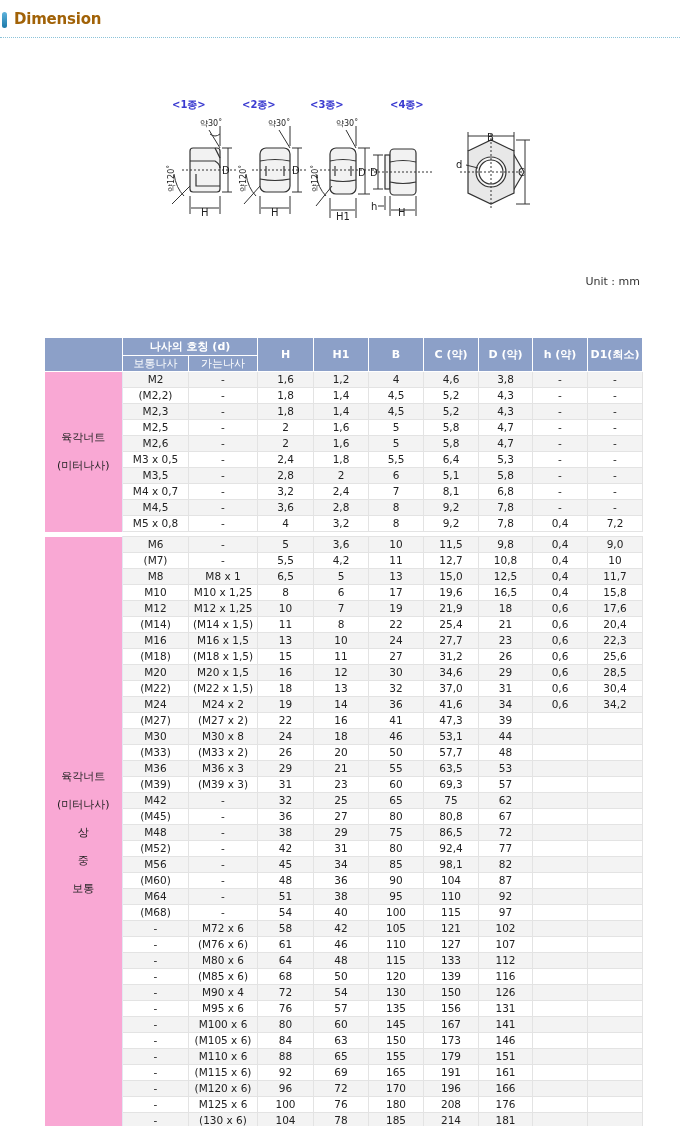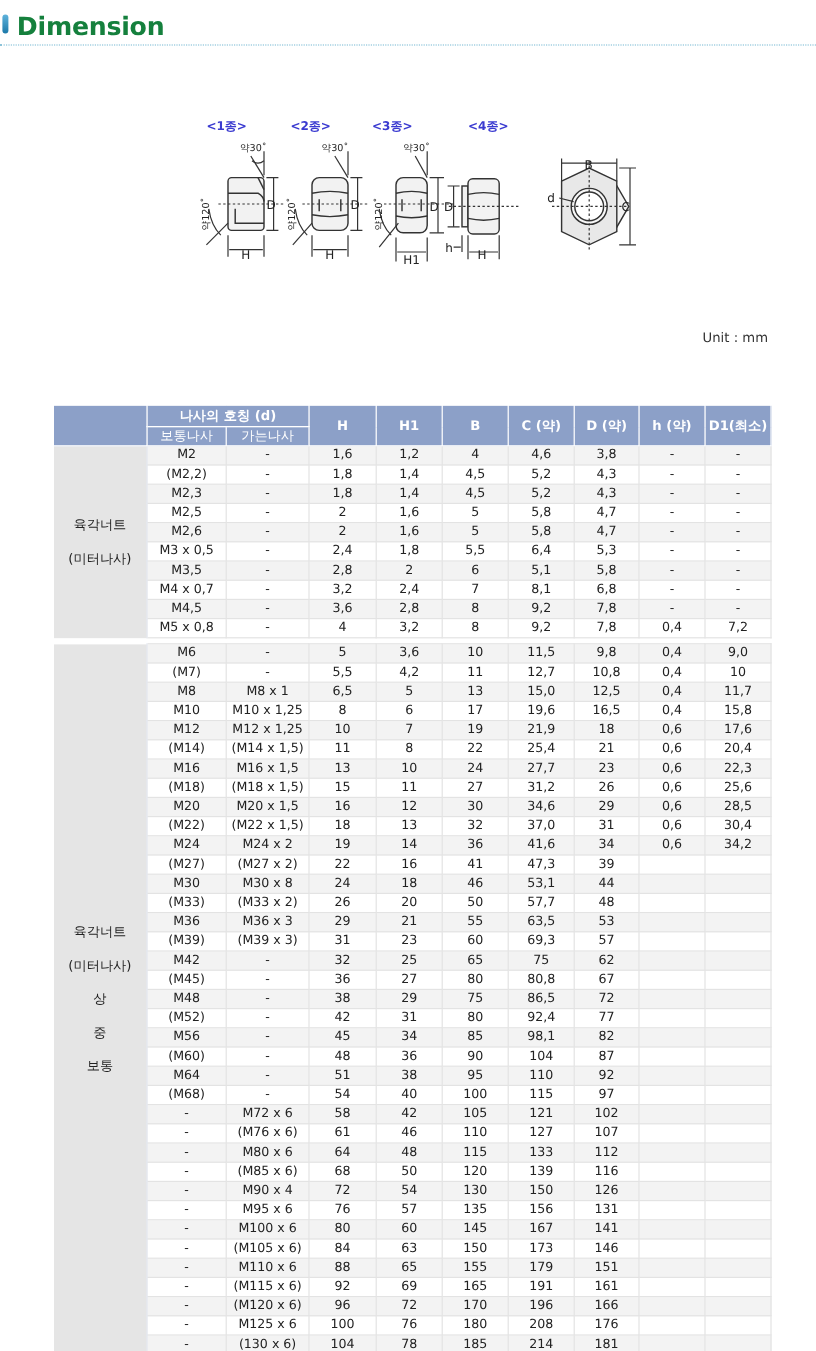--- a/index.html
+++ b/index.html
@@ -1,30 +1,30 @@
 <!DOCTYPE html>
 <html><head>
 <meta charset="utf-8">
 <style>
   html, body { margin:0; padding:0; background:#ffffff; }
   body { width:680px; height:1126px; position:relative; overflow:hidden; font-family:"DejaVu Sans", sans-serif; }
   .title-bar { position:absolute; left:0; top:8px; width:680px; height:32px; }
   .title-marker { position:absolute; left:2px; top:4px; width:5px; height:16px; border-radius:3px; background:linear-gradient(#5fb3dc,#1b78a8); }
-  .title-text { position:absolute; left:14px; top:2px; font-family:"DejaVu Sans", sans-serif; font-weight:bold; font-size:21px; color:#15803d; letter-spacing:-0.2px; }
+  .title-text { position:absolute; left:14px; top:2px; font-family:"DejaVu Sans", sans-serif; font-weight:bold; font-size:15px; color:#a16207; letter-spacing:-0.2px; }
   .title-rule { position:absolute; left:0; top:29px; width:680px; height:0; border-top:1px dotted #8cc3d9; }
   .diagram { position:absolute; left:160px; top:96px; width:370px; height:132px;text-align:center; }
   .diagram svg { display:block; }
   .unit { position:absolute; right:40px; top:275px; font-size:11px; color:#333; font-family:"DejaVu Sans", sans-serif; }
   table.spec { position:absolute; left:44px; top:289px; border-collapse:collapse; table-layout:fixed; width:598px; font-family:"DejaVu Sans", sans-serif; font-size:10.5px; color:#222;margin-top:48px; }
   table.spec th { background:#8ca0c8; color:#ffffff; font-weight:bold; border:1px solid #ffffff; text-align:center; padding:0; font-size:11px; }
   table.spec th.sub { font-weight:normal; height:15px; }
   table.spec td { border:1px solid #e3e3e3; text-align:center; padding:0; height:15px; line-height:15px; white-space:nowrap; }
   table.spec tr.even td.c { background:#f3f3f3; }
   table.spec tr.odd td.c { background:#ffffff; }
-  table.spec td.grp { background:#e5e5e5; border:none; border-right:1px solid #e4e8f1; line-height:28px; font-size:11px; vertical-align:middle; }
+  table.spec td.grp { background:#f9a8d4; border:none; border-right:1px solid #e4e8f1; line-height:28px; font-size:11px; vertical-align:middle; }
   table.spec tr.gap td { height:4px; line-height:4px; border:none; background:#ffffff; }
   .grp-line { display:block; }
 </style>
 </head>
 <body>
 
 <div class="title-bar">
   <span class="title-marker"></span>
   <span class="title-text">Dimension</span>
   <div class="title-rule"></div>

